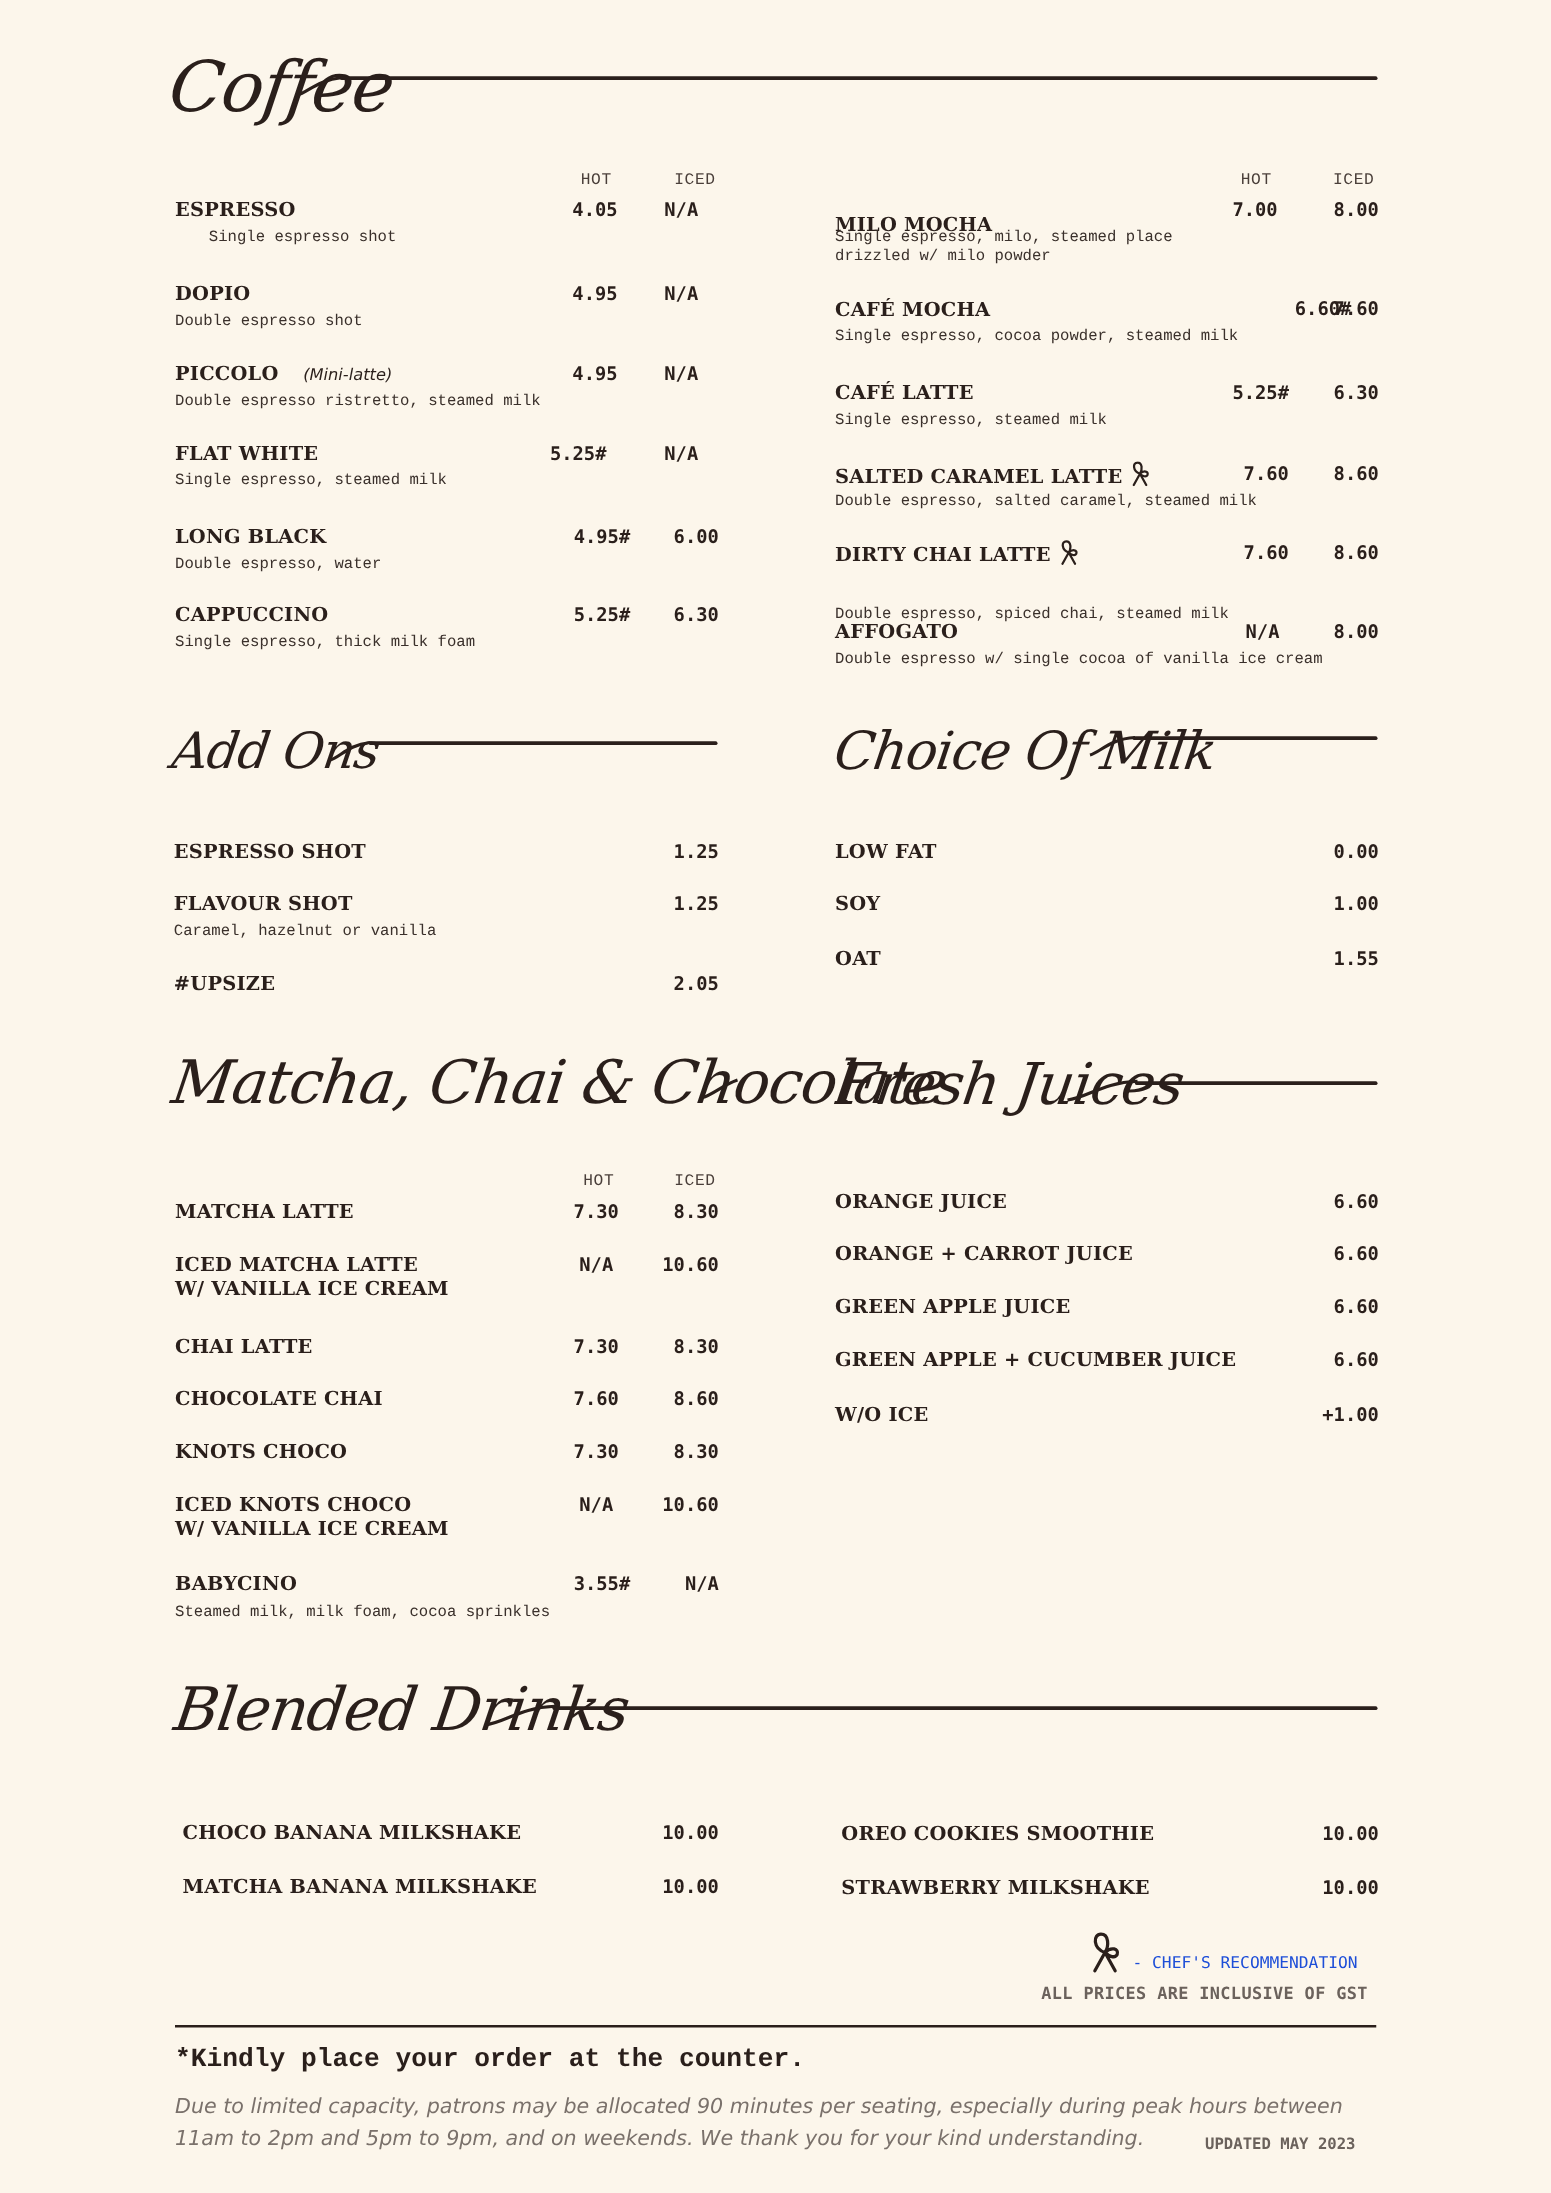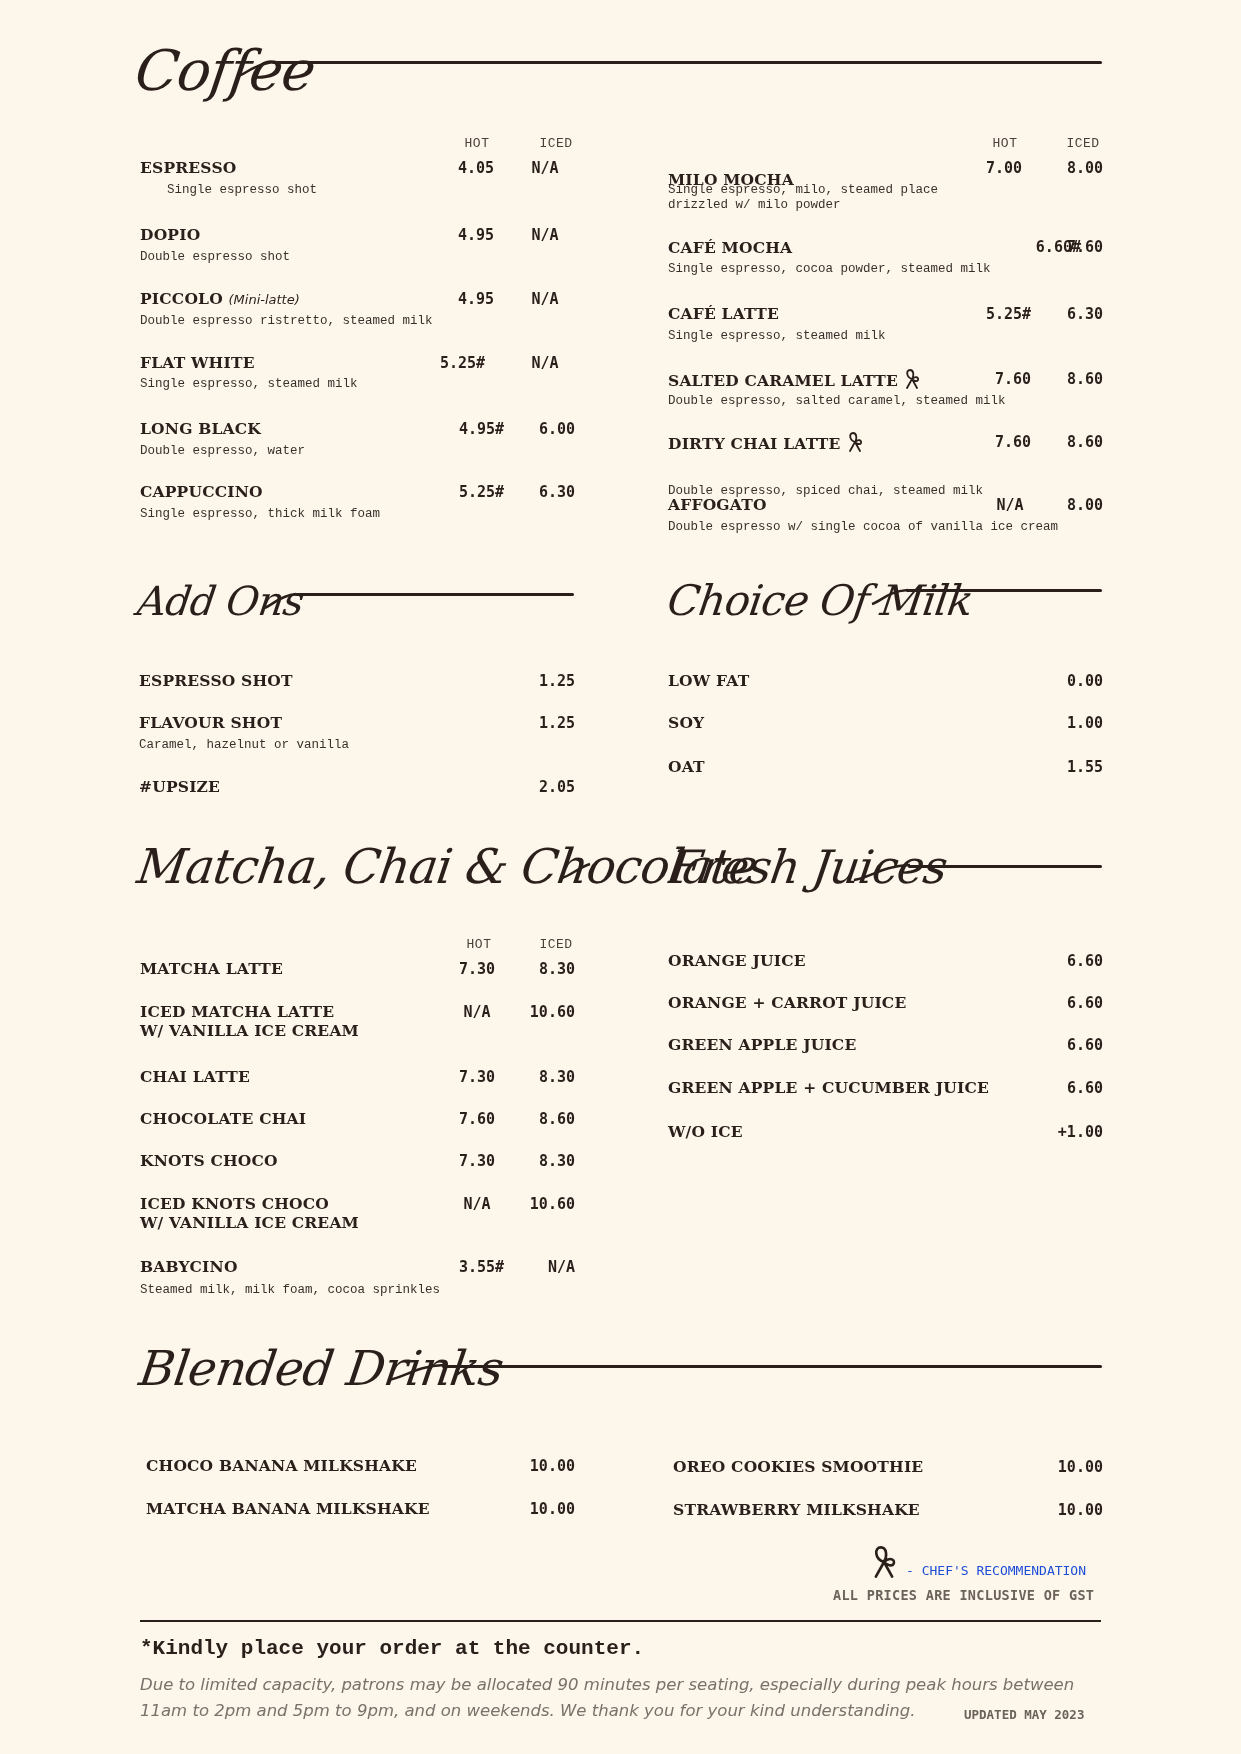--- a/index.html
+++ b/index.html
@@ -40,20 +40,21 @@
     letter-spacing: 0.2px;
     line-height: 19px;
     white-space: nowrap;
   }
   .item-name .note {
     font-family: "DejaVu Sans", sans-serif;
     font-style: italic;
     font-weight: normal;
     font-size: 13px;
     letter-spacing: 0;
+    margin-left: 14px;
   }
   .item-desc {
     position: absolute;
     font-family: "Liberation Mono", monospace;
     font-size: 12.5px;
     color: #3a302b;
     line-height: 15px;
     white-space: nowrap;
   }
   .price {

